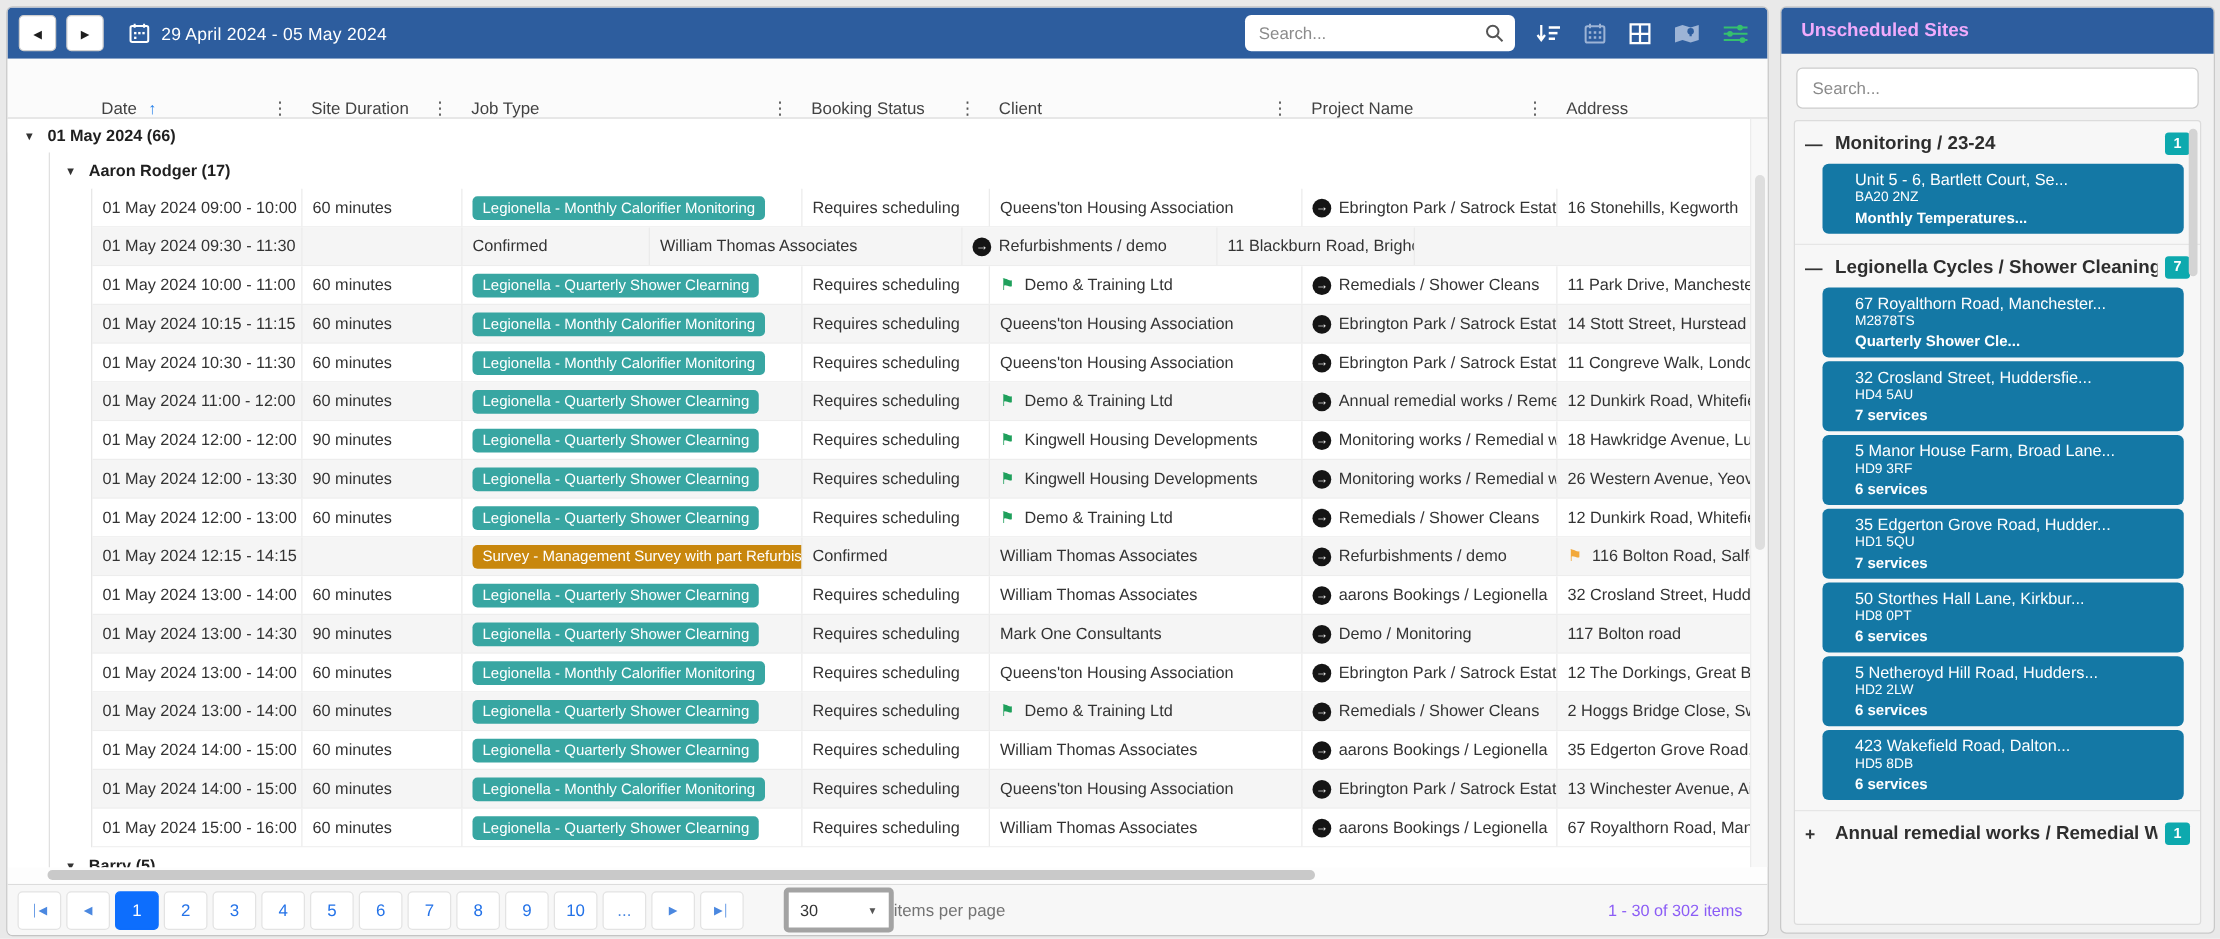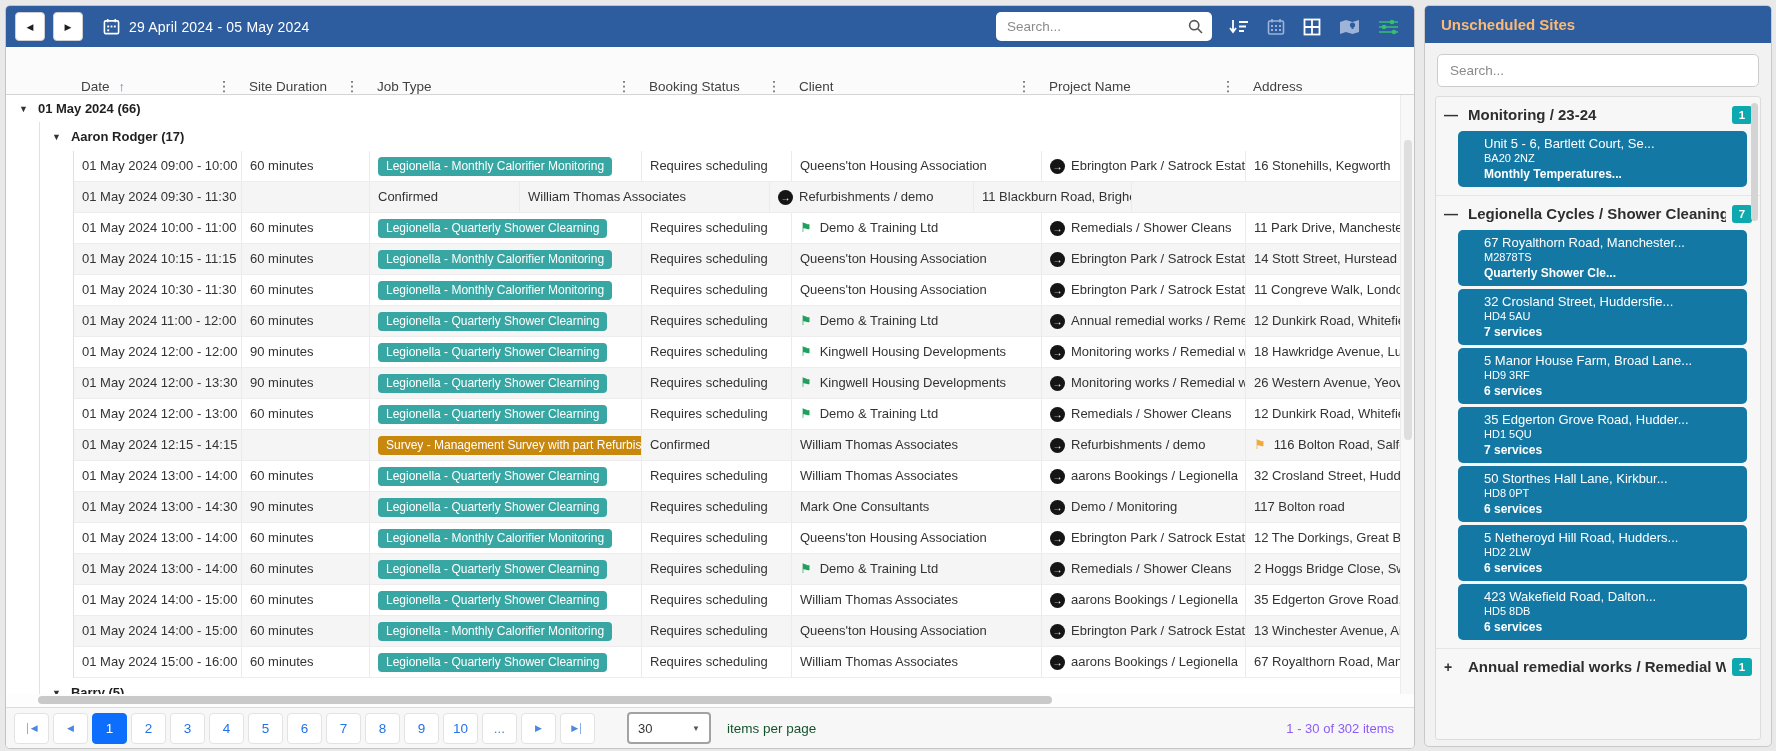--- a/index.html
+++ b/index.html
@@ -56,30 +56,30 @@
   
   .hscroll{height:13px;min-height:13px;background:#fdfdfd;position:relative}
   .hthumb{position:absolute;left:32px;top:2px;height:8px;width:72%;background:#c9c9c9;border-radius:4px;cursor:pointer}
   .pager{height:40px;min-height:40px;background:#f7f7f7;border-top:1px solid #dcdcdc;display:flex;
     align-items:center;padding:0 8px;font-size:13.5px}
   .pbtn{min-width:29px;height:29px;line-height:29px;text-align:center;background:#fff;border:1px solid #e3e3e3;
     border-radius:4px;color:#2372e8;font-size:13.5px;margin-right:4px;cursor:pointer;padding:0 2px;box-sizing:content-box}
   .pbtn.active{background:#0d6efd;border-color:#0d6efd;color:#fff}
   .pbtn.nav{font-size:9px;color:#4b88e0}
   .pbtn.dots{color:#4b88e0}
-  .dd{width:62px;height:28px;border:2px solid #a3a3a3;border-radius:4px;background:#fff;display:flex;
+  .dd{width:62px;height:28px;border:4px solid #a3a3a3;border-radius:4px;background:#fff;display:flex;
     align-items:center;padding:0 9px;margin-left:28px;font-size:13px;color:#333;cursor:pointer}
   .dd .caret-sm{margin-left:auto;font-size:8px;color:#555}
-  .pp-label{margin-left:16px;color:#14532d}
+  .pp-label{margin-left:0;color:#737373}
   .range{margin-left:auto;padding-right:12px;color:#8b5cf6;font-size:13px}
   
   .sidebar{position:absolute;left:1424px;top:5px;width:346px;height:740px;background:#f2f2f2;
     border:1px solid #c9c9c9;border-radius:5px;display:flex;flex-direction:column;overflow:hidden}
   .sb-header{height:37px;min-height:37px;background:#2d5d9e;display:flex;align-items:center;padding-left:16px;
-    color:#fdba74;font-size:15px;font-weight:bold}
+    color:#f0abfc;font-size:15px;font-weight:bold}
   .sb-tabs{display:flex;margin:11px 12px 0;border:1px solid #7e7e7e;border-radius:3px;overflow:hidden;height:29px;min-height:29px}
   .sb-tab{flex:1;text-align:center;line-height:29px;font-size:13.5px;color:#5a5a5a;background:#fff;cursor:pointer}
   .sb-tab.active{background:#6d727a;color:#fff}
   .sb-search{margin:11px 12px 9px}
   .sb-search input{width:100%;height:33px;box-sizing:border-box;border:1px solid #ccc;border-radius:5px;
     padding:0 12px;font-size:13.5px;color:#333;outline:0;background:#fff}
   .sb-search input::placeholder{color:#8a8a8a}
   .sb-list{flex:1;margin:0 10px 6px;border:1px solid #dcdcdc;border-radius:3px;background:#f7f7f7;
     position:relative;overflow:hidden}
   .sgroup{padding:4px 8px 6px;border-bottom:1px solid #e6e6e6}

